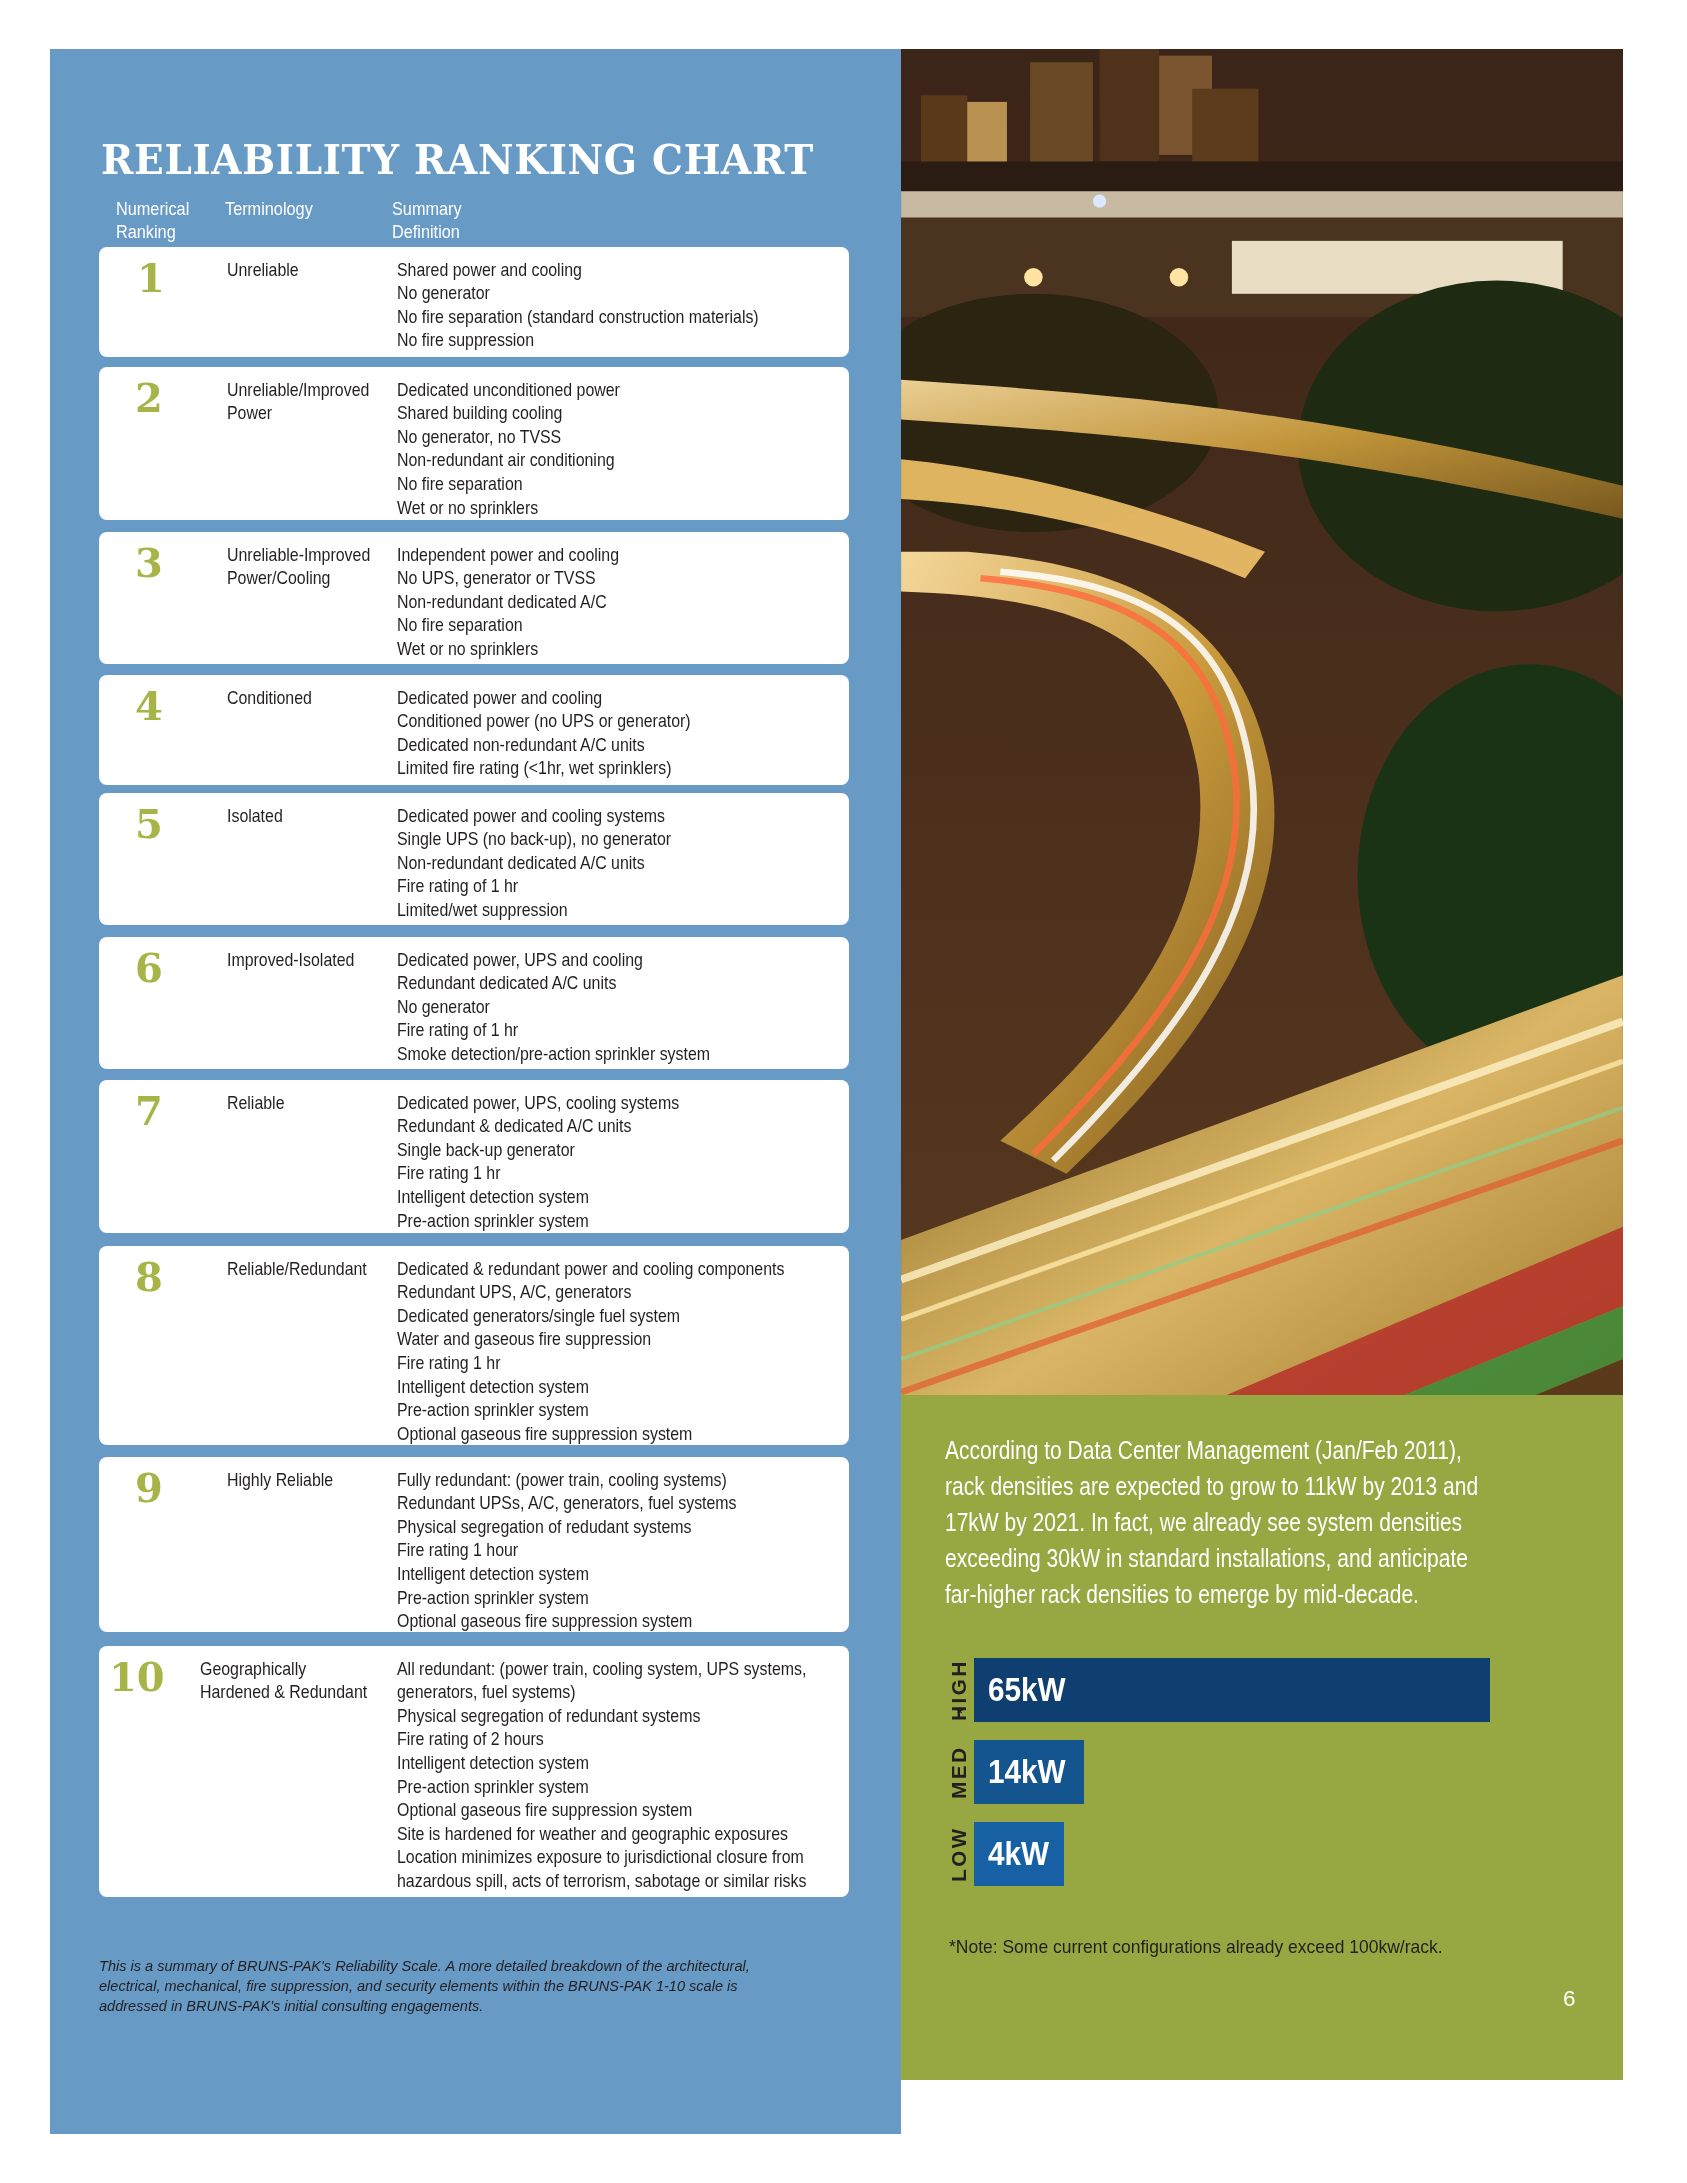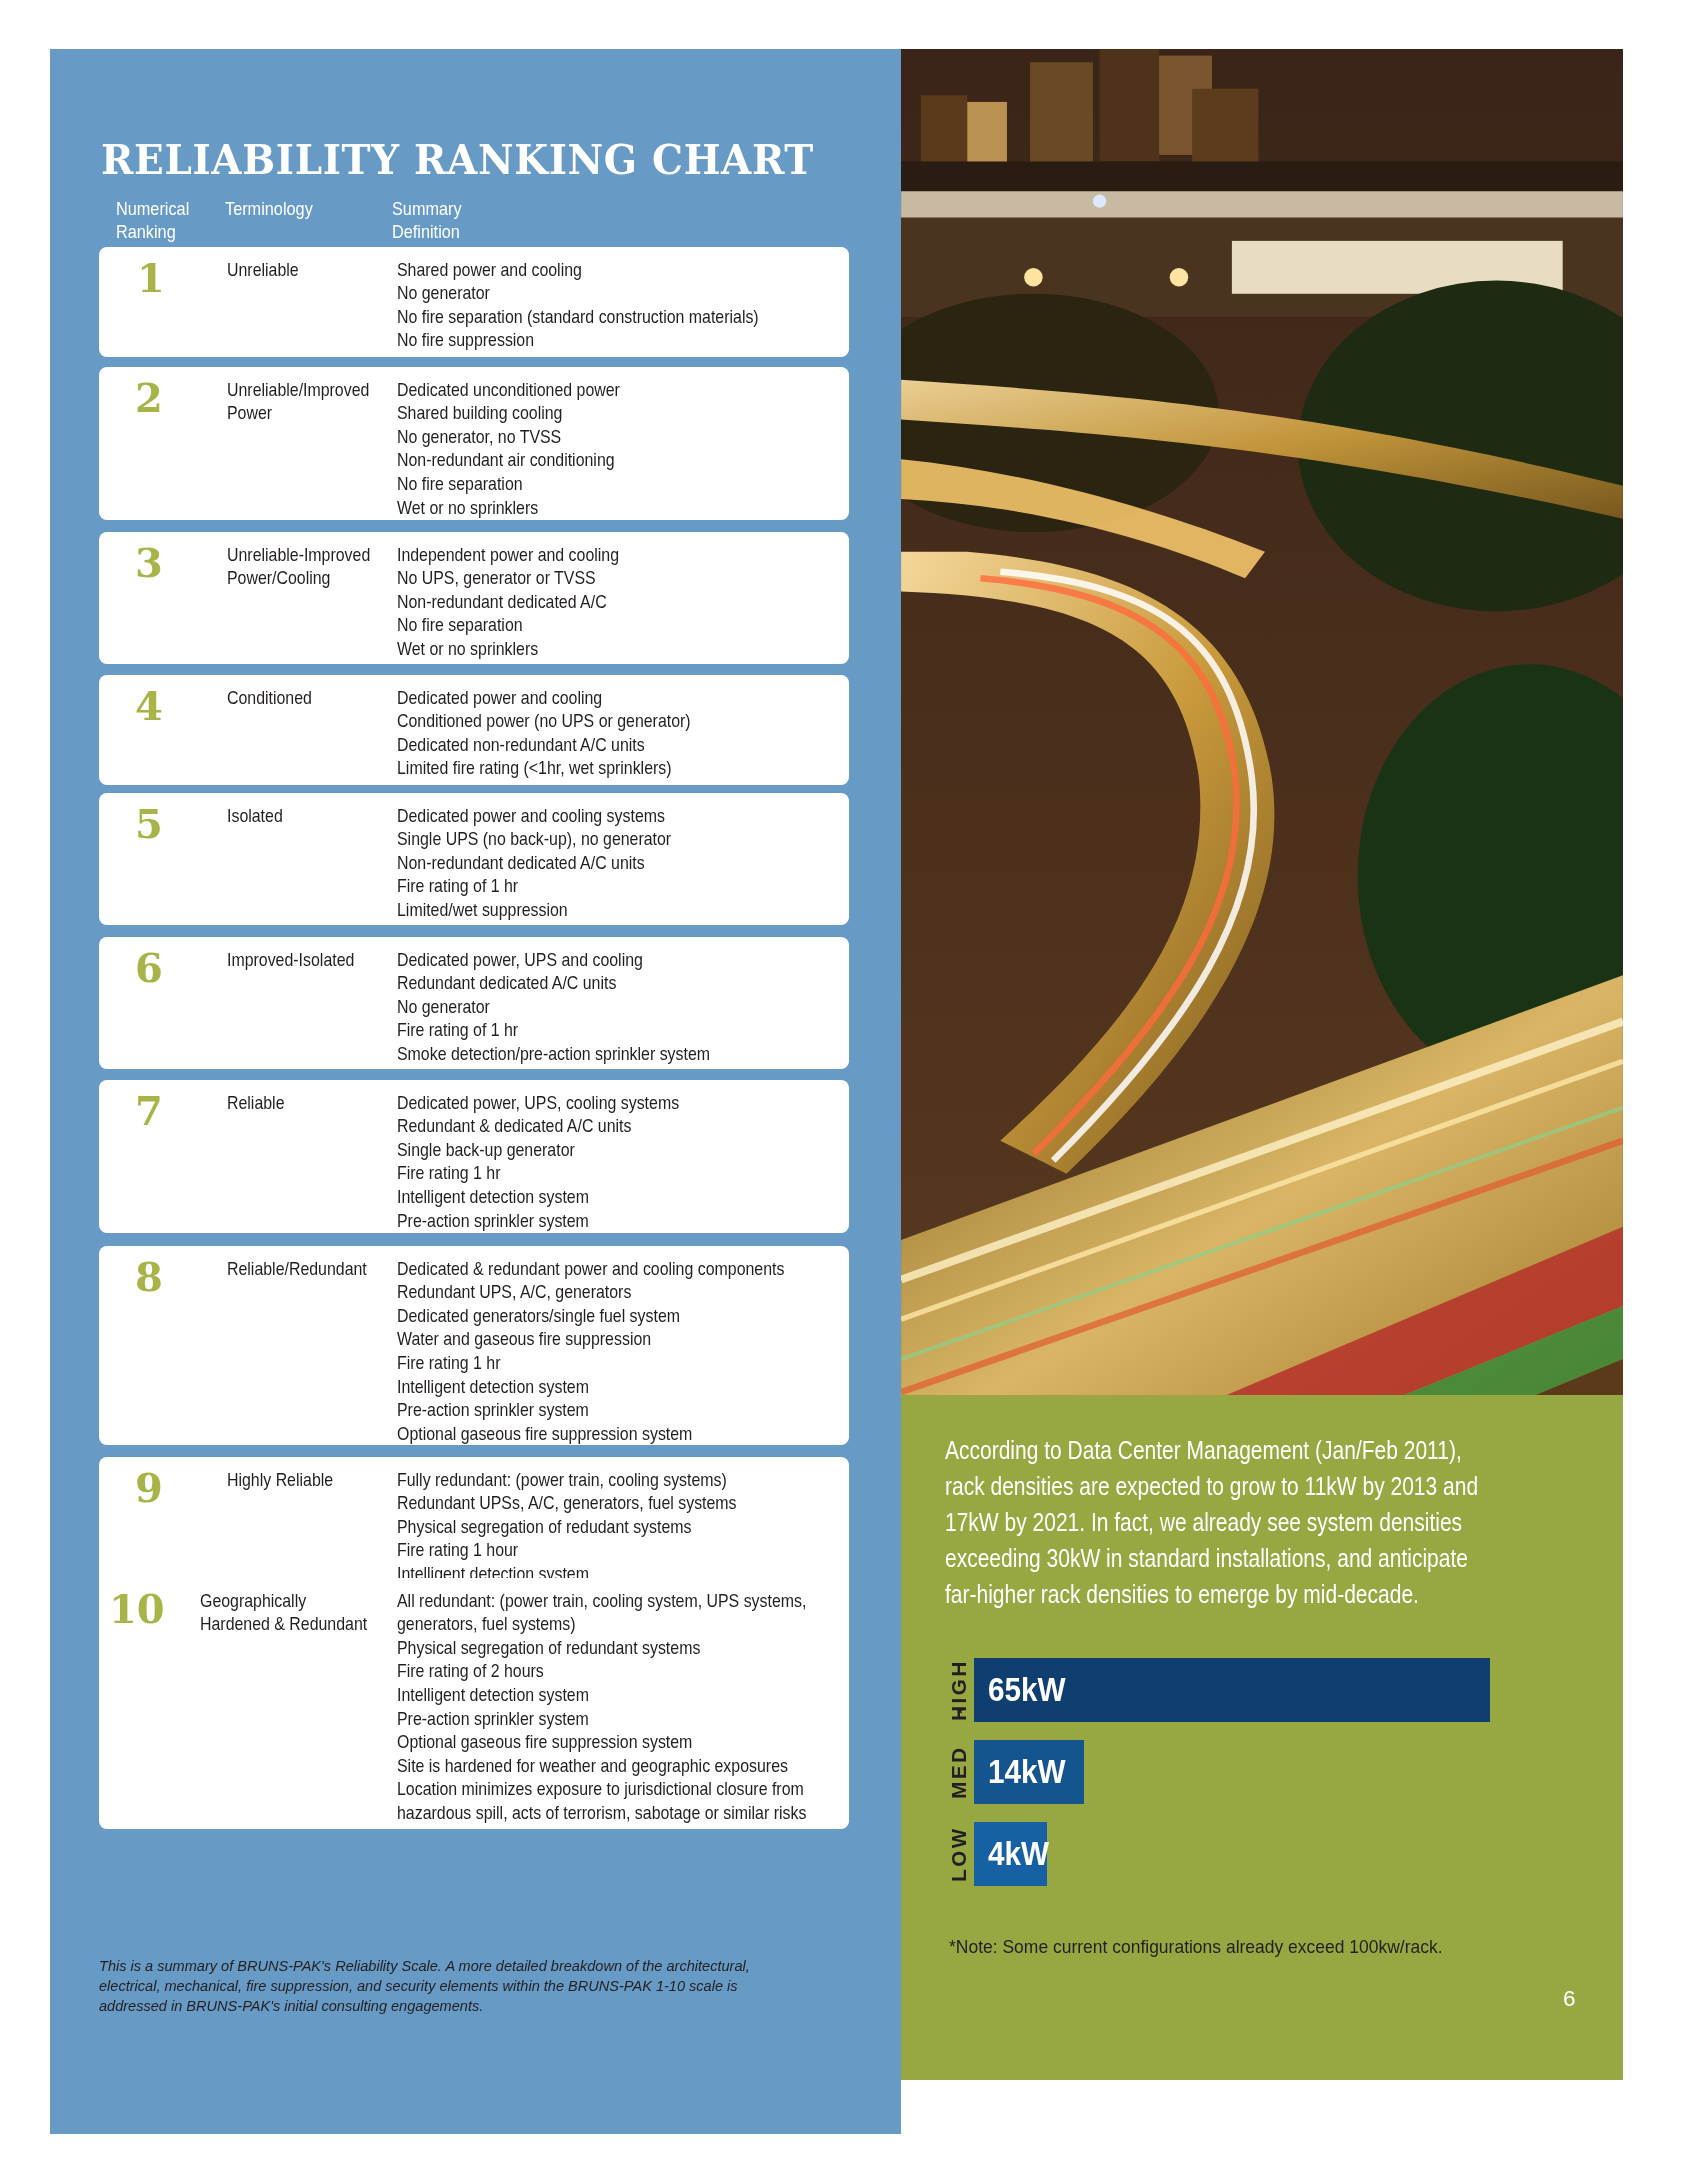--- a/index.html
+++ b/index.html
@@ -208,21 +208,21 @@
       <ul class="defs">
         <li>Fully redundant: (power train, cooling systems)</li>
         <li>Redundant UPSs, A/C, generators, fuel systems</li>
         <li>Physical segregation of redudant systems</li>
         <li>Fire rating 1 hour</li>
         <li>Intelligent detection system</li>
         <li>Pre-action sprinkler system</li>
         <li>Optional gaseous fire suppression system</li>
       </ul>
     </div>
-    <div class="card row10" style="top: 1578px; height: 251px;">
+    <div class="card row10" style="top: 1646px; height: 251px;">
       <div class="num" style="left: 10px;">10</div>
       <div class="term">Geographically
 Hardened &amp; Redundant</div>
       <ul class="defs">
         <li>All redundant: (power train, cooling system, UPS systems,</li>
         <li>generators, fuel systems)</li>
         <li>Physical segregation of redundant systems</li>
         <li>Fire rating of 2 hours</li>
         <li>Intelligent detection system</li>
         <li>Pre-action sprinkler system</li>
@@ -309,20 +309,20 @@
   <div class="bar-row" style="top:345px;">
     <div class="bar-label">
         <span>MED</span>
       </div>
     <div class="bar" id="bar-med" style="background: rgb(20, 84, 143); width: 110px;"><span class="bar-text">14kW</span></div>
   </div>
   <div class="bar-row" style="top:427px;">
     <div class="bar-label">
         <span>LOW</span>
       </div>
-    <div class="bar" id="bar-low" style="background: rgb(22, 96, 163); width: 73px;"><span class="bar-text">4kW</span></div>
+    <div class="bar" id="bar-low" style="background: rgb(22, 96, 163); width: 90px;"><span class="bar-text">4kW</span></div>
   </div>
 
   <div class="note">*Note: Some current configurations already exceed 100kw/rack.</div>
   <div class="page-num">6</div>
 </div>
 <div class="asterisk">*</div>
 
 
 </body></html>

